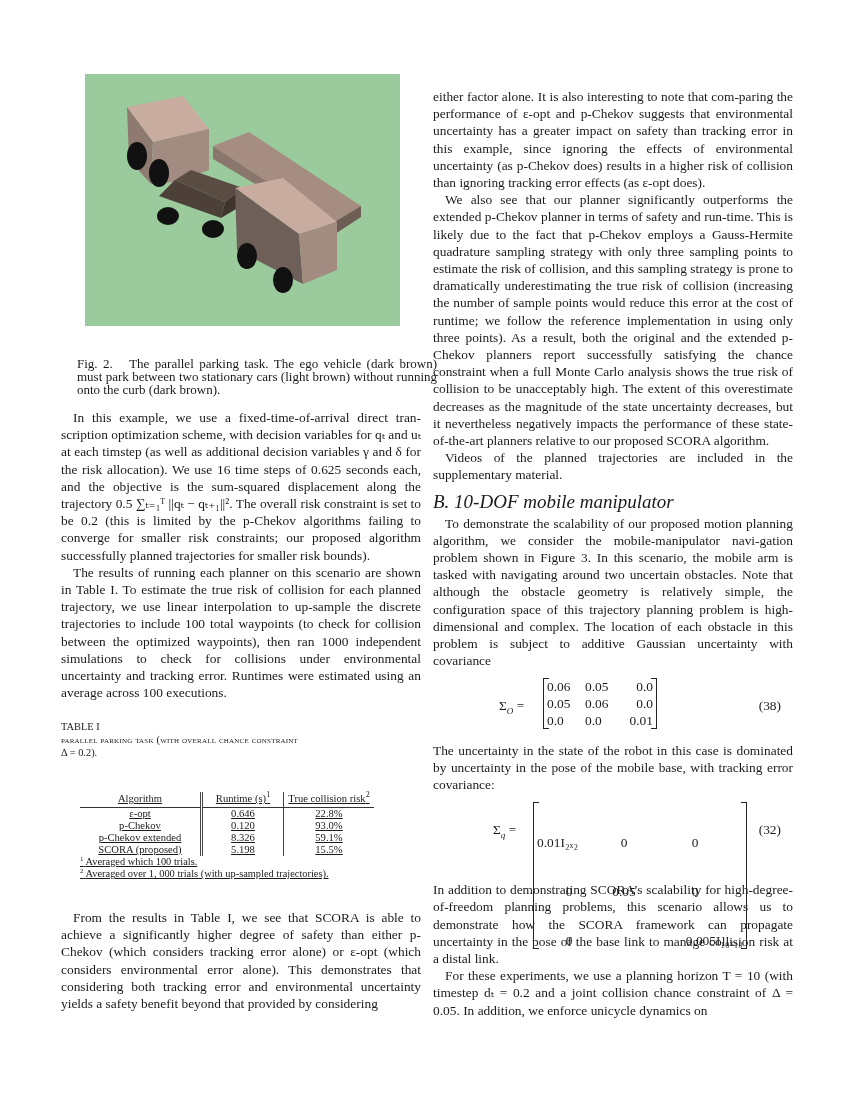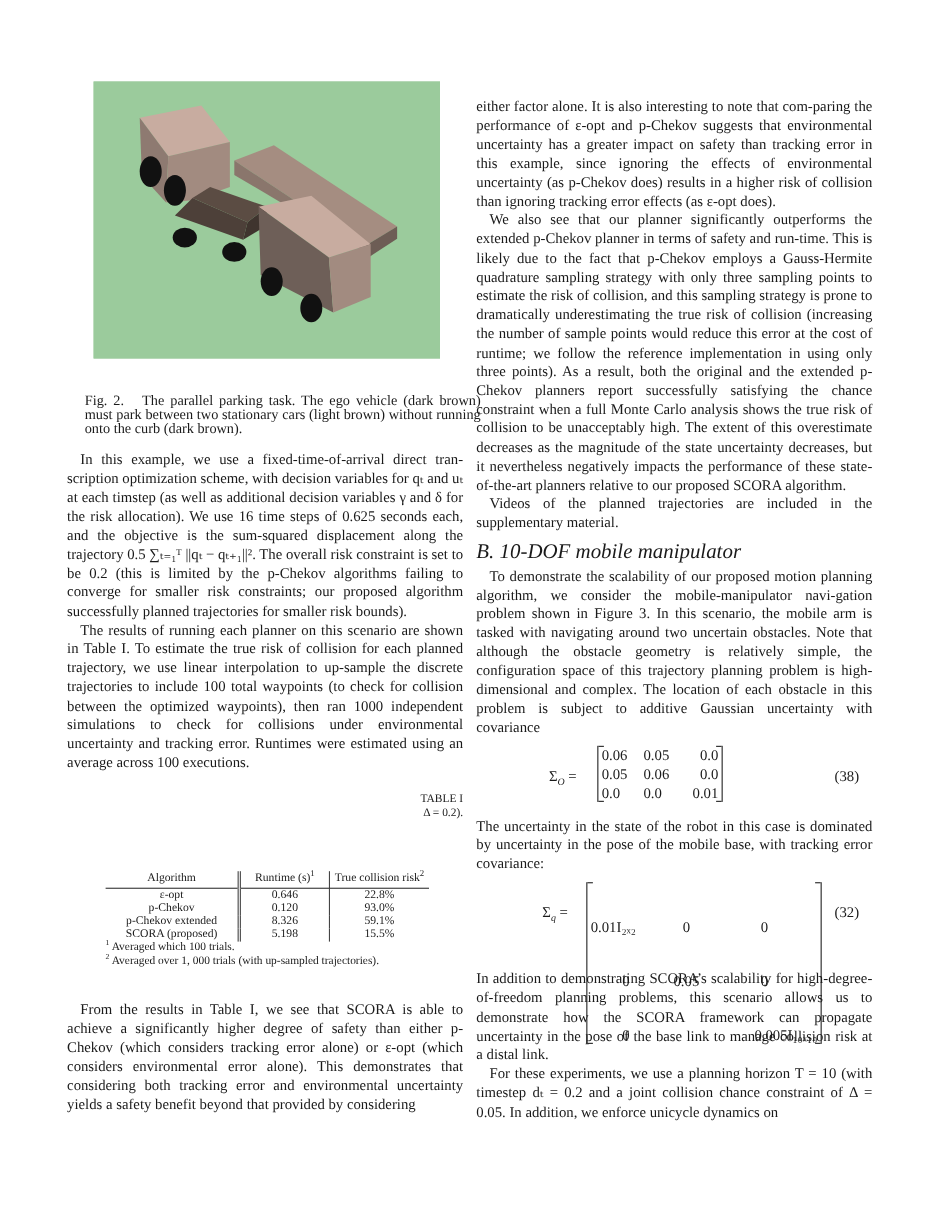--- a/index.html
+++ b/index.html
@@ -18,25 +18,25 @@
   .figure {
     position: absolute; left: 85px; top: 74px; width: 315px; height: 252px;
     background: #9bcb9c;
   }
   .figure svg { width: 100%; height: 100%; display: block; }
   .caption {
     position: absolute; left: 61px; top: 341px; width: 360px;
     font-size: 13px; line-height: 13.2px; text-align: justify; margin: 16px;
   }
   .table-title {
-    position: absolute; left: 61px; top: 721px; width: 360px; text-align: right;
+    position: absolute; left: 61px; top: 721px; width: 360px; text-align: left;
     font-size: 10.4px; line-height: 12.8px;
   }
   .table-title .sc { font-variant: small-caps; letter-spacing: 0.2px; }
-  .tbl-wrap { position: absolute; left: 96px; top: 792px; width: 294px; }
+  .tbl-wrap { position: absolute; left: 80px; top: 792px; width: 294px; text-decoration: underline; }
   table.results {
     border-collapse: collapse; width: 100%; font-size: 10.6px; line-height: 12px;
   }
   table.results th { font-weight: normal; padding: 1px 4px 2px 4px; border-bottom: 1px solid #333; }
   table.results td { padding: 0 4px; text-align: center; }
   table.results .c1 { border-right: 3px double #444; width: 112px; }
   table.results .c2 { border-right: 1px solid #444; width: 72px; }
   .footnote { font-size: 10.4px; line-height: 12.4px; text-align: left; }
   .footnote sup { font-size: 7px; }
   sup { font-size: 8px; vertical-align: super; line-height: 0; }
@@ -99,20 +99,21 @@
   <span>Fig. 2.</span>&nbsp;&nbsp;&nbsp;<span>The parallel parking task. The ego vehicle (dark brown) must park between two stationary cars (light brown) without running onto the curb (dark brown).</span>
 </p>
 
 <div class="col" style="left:61px; top:409px;">
   <p class="para indent">In this example, we use a fixed-time-of-arrival direct tran-scription optimization scheme, with decision variables for qₜ and uₜ at each timstep (as well as additional decision variables γ and δ for the risk allocation). We use 16 time steps of 0.625 seconds each, and the objective is the sum-squared displacement along the trajectory 0.5 ∑ₜ₌₁ᵀ ||qₜ − qₜ₊₁||². The overall risk constraint is set to be 0.2 (this is limited by the p-Chekov algorithms failing to converge for smaller risk constraints; our proposed algorithm successfully planned trajectories for smaller risk bounds).</p>
   <p class="para indent">The results of running each planner on this scenario are shown in Table I. To estimate the true risk of collision for each planned trajectory, we use linear interpolation to up-sample the discrete trajectories to include 100 total waypoints (to check for collision between the optimized waypoints), then ran 1000 independent simulations to check for collisions under environmental uncertainty and tracking error. Runtimes were estimated using an average across 100 executions.</p>
 </div>
 
 <div class="table-title">
   <div>TABLE I</div>
+  <div class="sc">parallel parking task (with overall chance constraint</div>
   <div>Δ = 0.2).</div>
 </div>
 
 <div class="tbl-wrap">
   <table class="results">
     <thead>
       <tr>
         <th class="c1"><span>Algorithm</span></th>
         <th class="c2"><span>Runtime (s)</span><sup>1</sup></th>
         <th><span>True collision risk</span><sup>2</sup></th>

